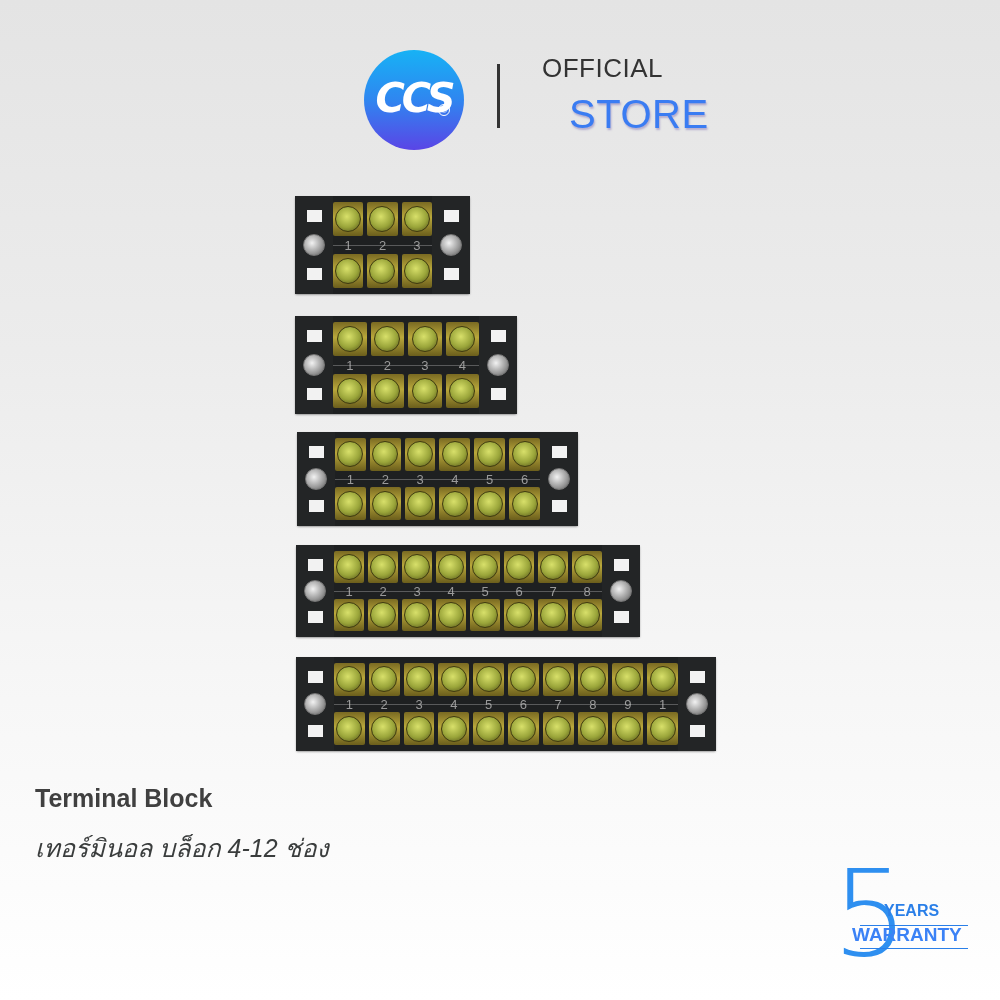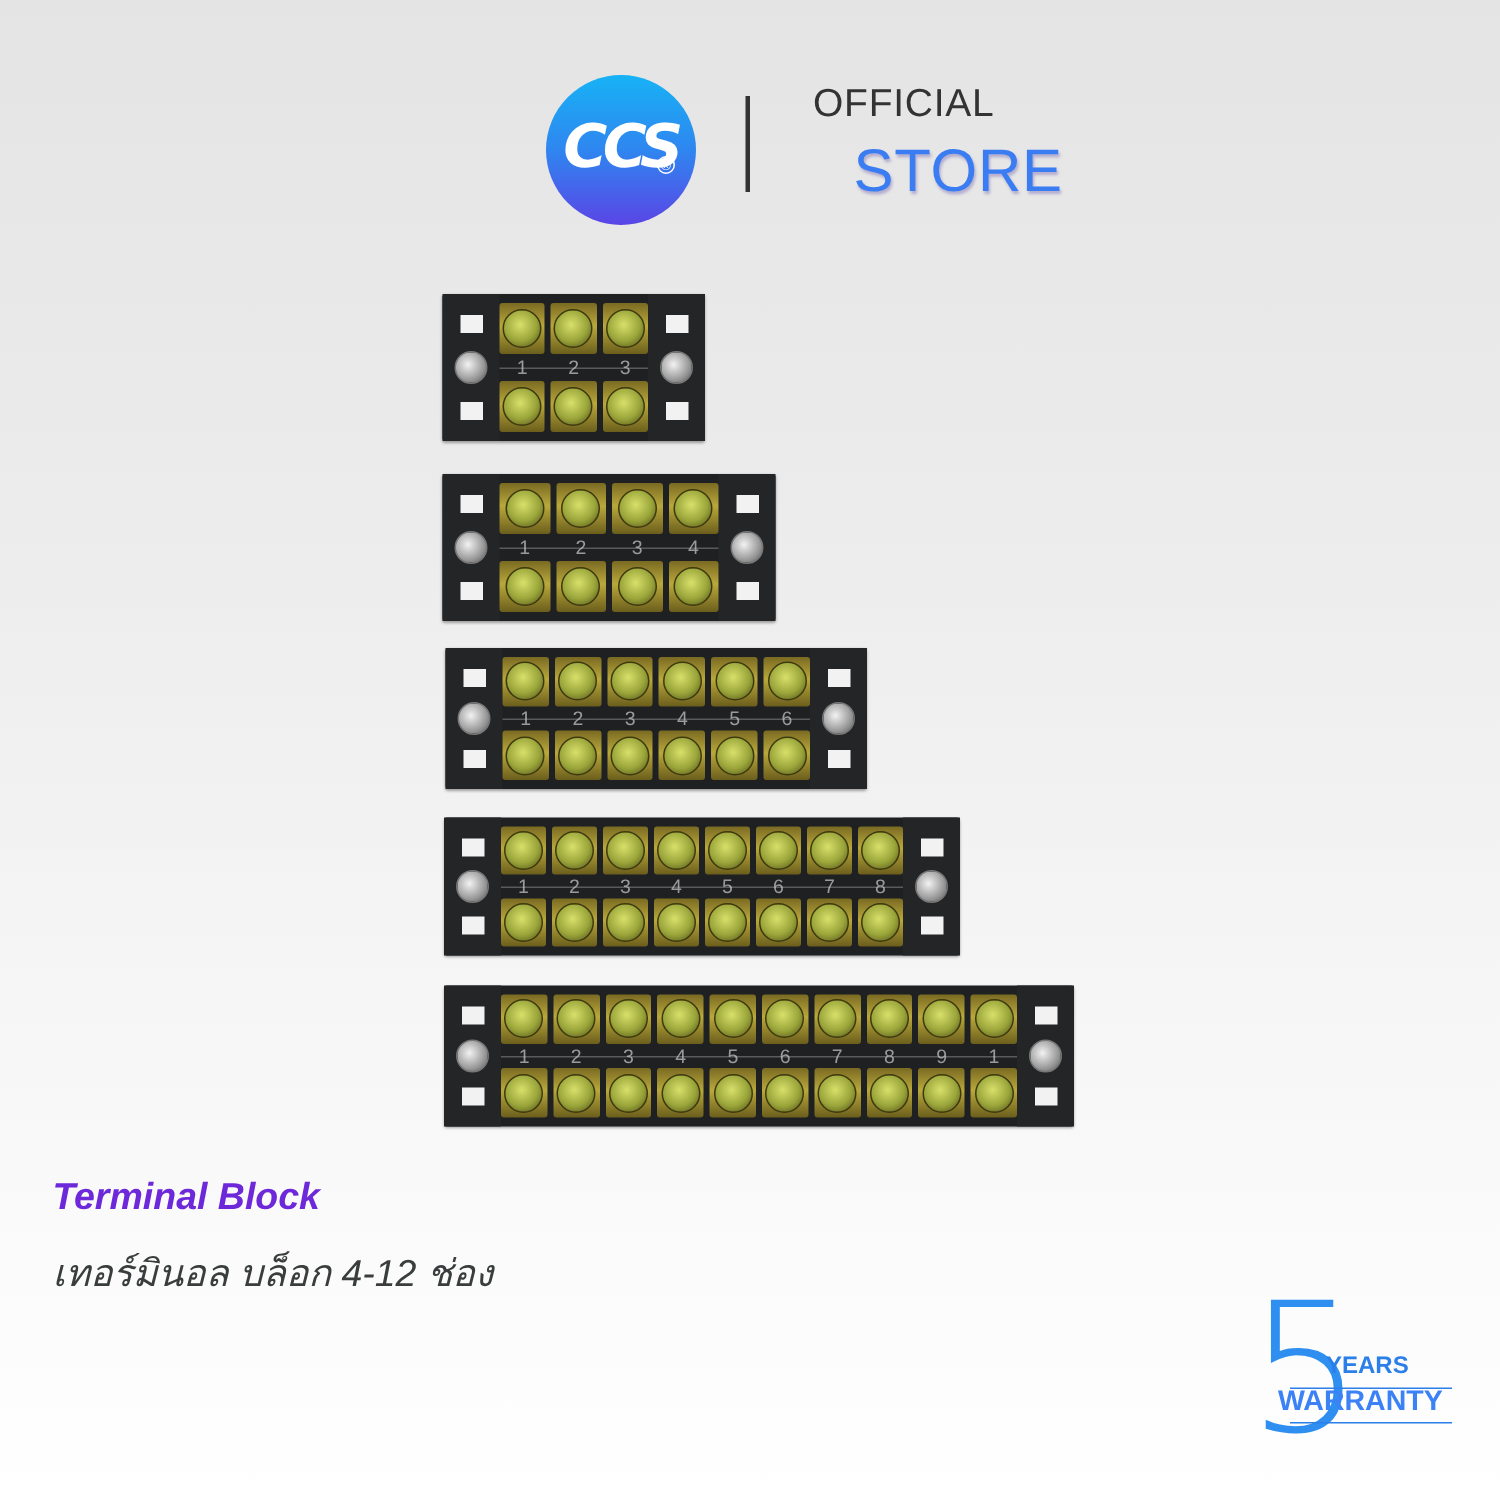--- a/index.html
+++ b/index.html
@@ -26,21 +26,21 @@
   .sq { width:15px; height:12px; background:#f2f2f2; }
   .screw { width:20px; height:20px; border-radius:50%; background:radial-gradient(circle at 40% 40%, #f2f2f2, #9a9a9a 60%, #555 100%); border:1px solid #777; }
   .cells { flex:1; display:flex; gap:4px; padding:6px 0; }
   .cell { flex:1; display:flex; flex-direction:column; justify-content:space-between; position:relative; }
   .term { height:40%; background: linear-gradient(180deg, #7a6a22 0%, #b9a83b 45%, #6b5e1c 100%); border-radius:2px; display:flex; align-items:center; justify-content:center; }
   .bolt { width:24px; height:24px; border-radius:50%; background: radial-gradient(circle at 45% 40%, #d8e06a 0%, #9aa53a 55%, #4d4a15 100%); border:1px solid #3e3a10; }
   .num { position:absolute; left:0; right:0; top:50%; transform:translateY(-50%); text-align:center; color:#9a9a9a; font-size:13px; }
   .bar { position:absolute; left:38px; right:38px; top:50%; height:1px; background:rgba(200,200,200,0.35); }
 
   
-  .cap-title { position:absolute; left:35px; top:784px; font-size:25px; font-weight:bold; font-style:italic; color:#6d28d9; }
+  .cap-title { position:absolute; left:35px; top:784px; font-size:25px; font-weight:bold; color:#404040; }
   .cap-sub { position:absolute; left:35px; top:828px; font-size:25px; font-style:italic; color:#3a3d3d; }
 
   
   .warranty { position:absolute; left:832px; top:868px; width:140px; height:110px; }
   .five { position:absolute; left:0; top:-14px; font-size:120px; line-height:120px; font-weight:300; color:#2e8ff0; font-family:"DejaVu Sans", sans-serif; }
   .years { position:absolute; left:52px; top:34px; font-size:16px; font-weight:bold; color:#2a7fe8; }
   .warr { position:absolute; left:20px; top:56px; font-size:19px; font-weight:bold; color:#3b82f6; }
   .wline { position:absolute; left:28px; width:108px; height:1px; background:#2a7fe8; }
 </style>
 </head>

